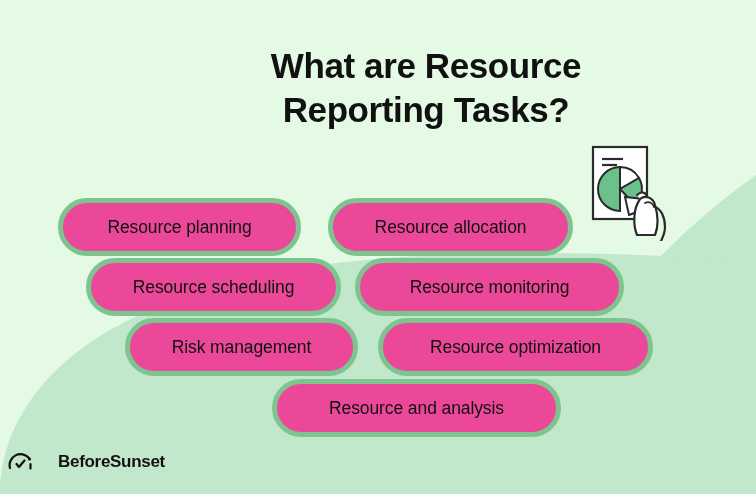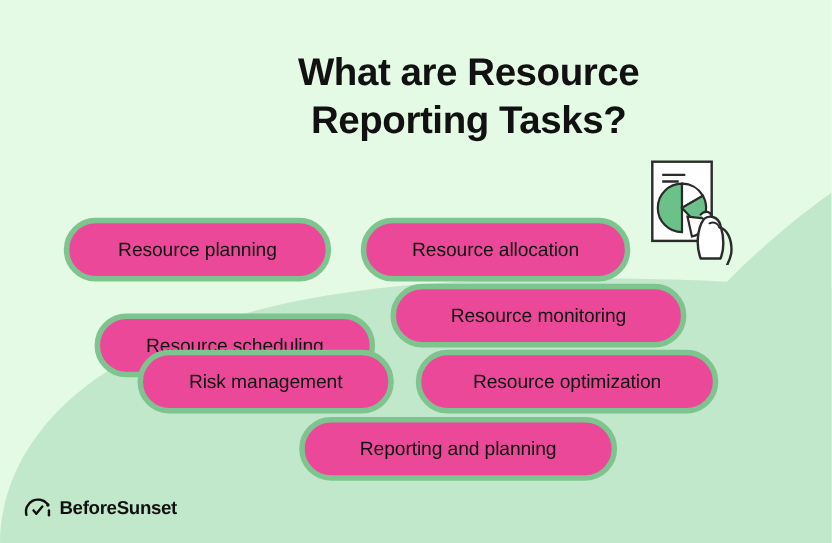--- a/index.html
+++ b/index.html
@@ -72,25 +72,25 @@
     position: absolute;
     left: 583px;
     top: 137px;
     width: 104px;
     height: 104px;
   }
 
   
   #logo {
     position: absolute;
-    left: 22px;
+    left: 8px;
     top: 452px;
     display: flex;
     align-items: center;
-    gap: 6px;
+    gap: 24px;
   }
   #logo-mark {
     display: block;
     width: 26px;
     height: 18px;
   }
   #logo-text {
     font-size: 17px;
     font-weight: bold;
     color: #111111;
@@ -115,25 +115,25 @@
              L 756 494 Z" fill="#c2e8cb"></path>
   </svg>
 
   <div id="title">
     <span class="tline">What are Resource</span>
     <span class="tline">Reporting Tasks?</span>
   </div>
 
   <div class="pill" style="left:58px;  top:198px; width:243px;">Resource planning</div>
   <div class="pill" style="left:328px; top:198px; width:245px;text-align:center;">Resource allocation</div>
-  <div class="pill" style="left:86px;  top:258px; width:255px;margin-top:27px;">Resource scheduling</div>
+  <div class="pill" style="left:86px;  top:258px; width:255px;">Resource scheduling</div>
   <div class="pill" style="left:355px; top:258px; width:269px;">Resource monitoring</div>
   <div class="pill" style="left:125px; top:318px; width:233px;">Risk management</div>
   <div class="pill" style="left:378px; top:318px; width:275px;">Resource optimization</div>
-  <div class="pill" style="left:272px; top:379px; width:289px;">Reporting and planning</div>
+  <div class="pill" style="left:272px; top:379px; width:289px;">Resource and analysis</div>
 
   <svg id="illustration" viewBox="0 0 104 104" aria-hidden="true">
 
     <rect x="10" y="10" width="54" height="72" fill="#ffffff" stroke="#2b2b2b" stroke-width="2.2"></rect>
 
     <line x1="19" y1="22" x2="40" y2="22" stroke="#2b2b2b" stroke-width="2.2"></line>
     <line x1="19" y1="28" x2="34" y2="28" stroke="#2b2b2b" stroke-width="2.2"></line>
 
     <path d="M37 52 L37 30 A22 22 0 1 0 37 74 Z" fill="#6cc18a" stroke="#2b2b2b" stroke-width="2"></path>
 

